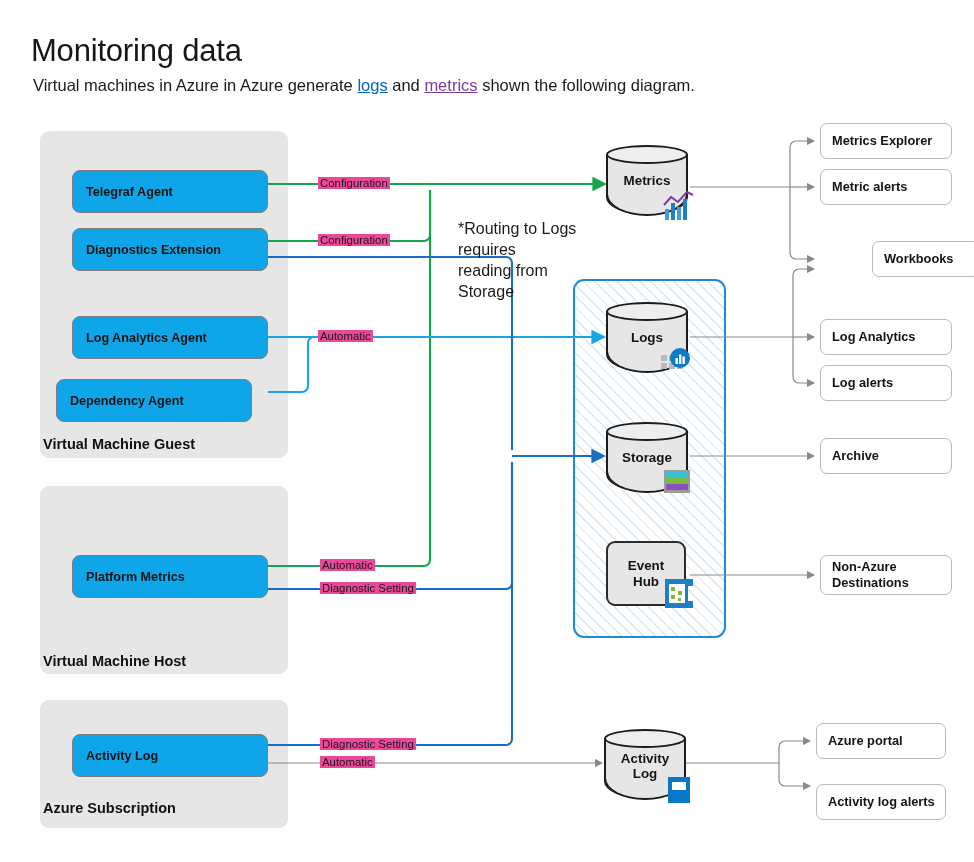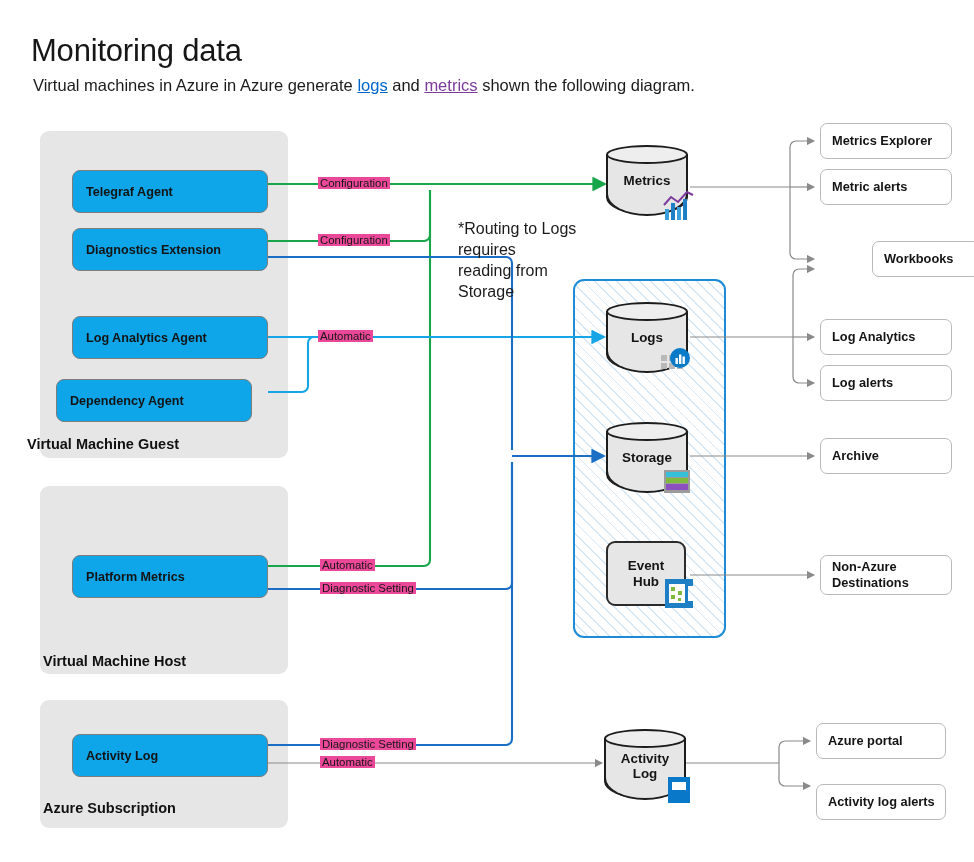--- a/index.html
+++ b/index.html
@@ -127,21 +127,21 @@
   <div class="page-sub">
     <span>Virtual machines in Azure in Azure generate </span><a href="#" class="lnk-logs">logs</a><span> and </span><a href="#" class="lnk-metrics">metrics</a><span> shown the following diagram.</span>
   </div>
 
   <div id="diagram">
 
     <div class="group" style="left:40px;top:131px;width:248px;height:327px;"></div>
     <div class="group" style="left:40px;top:486px;width:248px;height:188px;"></div>
     <div class="group" style="left:40px;top:700px;width:248px;height:128px;"></div>
 
-    <div class="group-label" style="left:27px;top:436px;">Virtual Machine Guest</div>
+    <div class="group-label" style="left:43px;top:436px;">Virtual Machine Guest</div>
     <div class="group-label" style="left:43px;top:653px;">Virtual Machine Host</div>
     <div class="group-label" style="left:43px;top:800px;">Azure Subscription</div>
 
     <div class="hatch" style="left:573px;top:279px;width:149px;height:355px;"></div>
 
     <svg id="wires" viewBox="0 0 974 862">
       <defs>
         <marker id="ar-green" markerWidth="7" markerHeight="7" refX="6" refY="3.5" orient="auto">
           <path d="M0,0 L7,3.5 L0,7 z" fill="#17a64a"></path>
         </marker>

